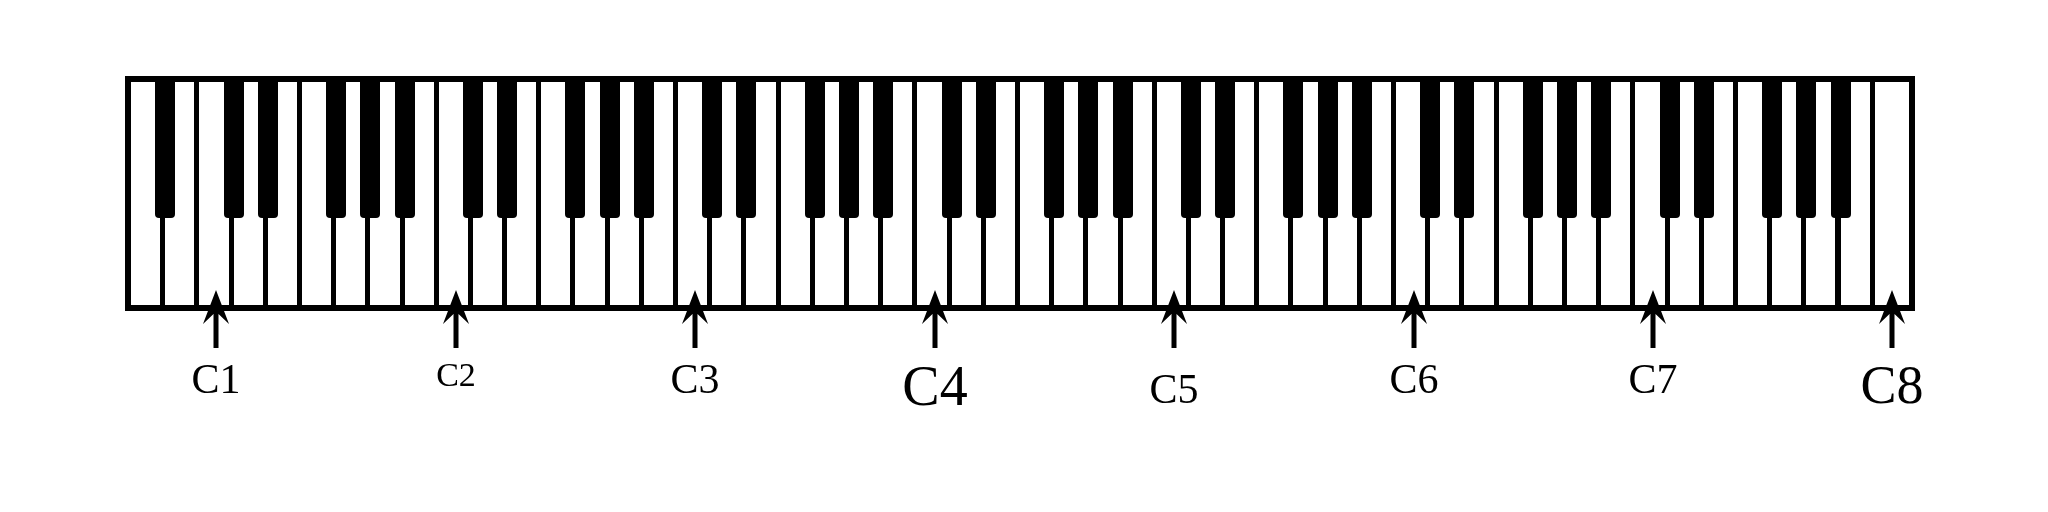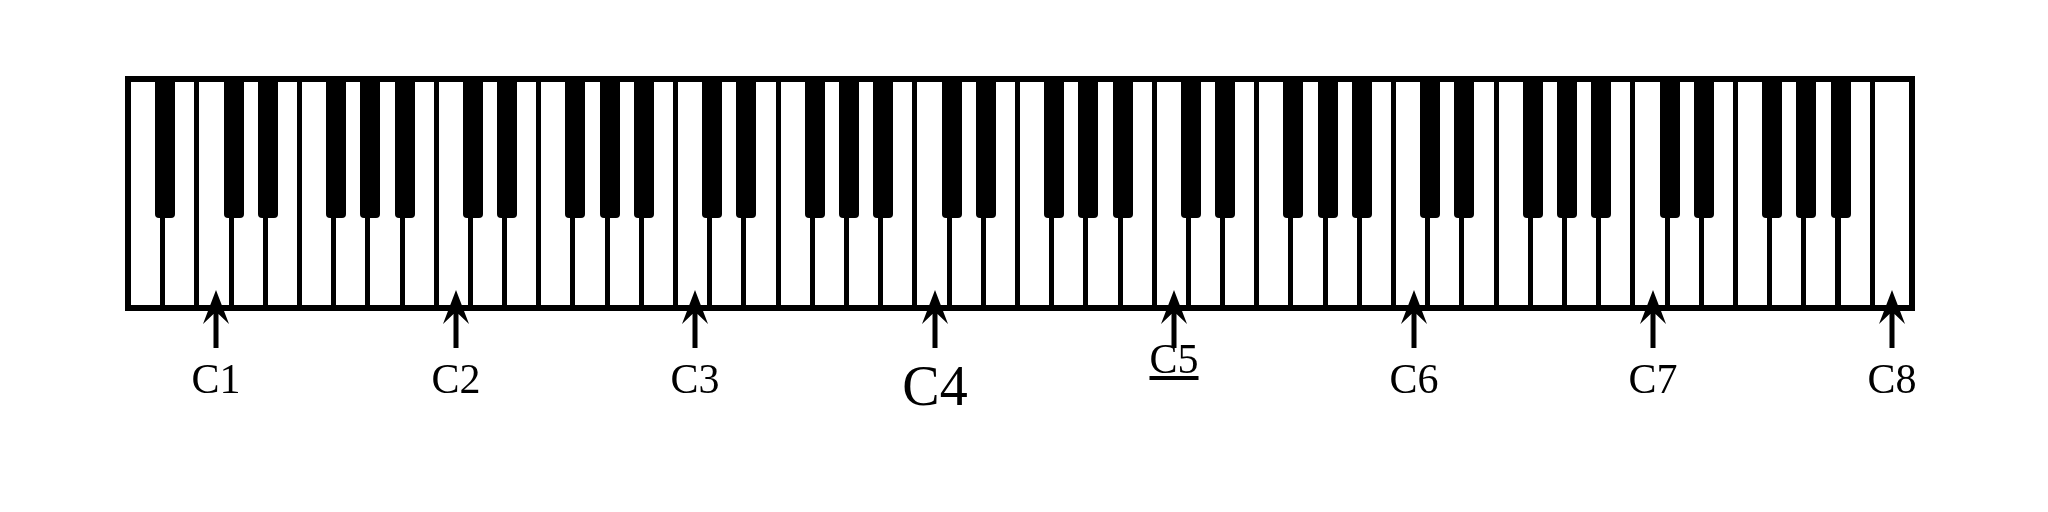--- a/index.html
+++ b/index.html
@@ -163,53 +163,53 @@
       <div class="marker">
         <svg class="arrow-svg" width="34" height="58" viewBox="0 0 34 58" style="left: 199px; top: 290px;">
           <path d="M 17 0 L 30 34 L 19.5 24 L 19.5 58 L 14.5 58 L 14.5 24 L 4 34 Z" fill="#000000"></path>
         </svg>
         <div class="clabel" style="left: 216px; top: 358px; font-size: 42px;">C1</div>
       </div>
       <div class="marker">
         <svg class="arrow-svg" width="34" height="58" viewBox="0 0 34 58" style="left: 439px; top: 290px;">
           <path d="M 17 0 L 30 34 L 19.5 24 L 19.5 58 L 14.5 58 L 14.5 24 L 4 34 Z" fill="#000000"></path>
         </svg>
-        <div class="clabel" style="left: 456px; top: 358px; font-size: 42px;">C2</div>
+        <div class="clabel" style="left: 456px; top: 358px; font-size: 34px;">C2</div>
       </div>
       <div class="marker">
         <svg class="arrow-svg" width="34" height="58" viewBox="0 0 34 58" style="left: 678px; top: 290px;">
           <path d="M 17 0 L 30 34 L 19.5 24 L 19.5 58 L 14.5 58 L 14.5 24 L 4 34 Z" fill="#000000"></path>
         </svg>
         <div class="clabel" style="left: 695px; top: 358px; font-size: 42px;">C3</div>
       </div>
       <div class="marker">
         <svg class="arrow-svg" width="34" height="58" viewBox="0 0 34 58" style="left: 918px; top: 290px;">
           <path d="M 17 0 L 30 34 L 19.5 24 L 19.5 58 L 14.5 58 L 14.5 24 L 4 34 Z" fill="#000000"></path>
         </svg>
         <div class="clabel" style="left: 935px; top: 358px; font-size: 56px;">C4</div>
       </div>
       <div class="marker">
         <svg class="arrow-svg" width="34" height="58" viewBox="0 0 34 58" style="left: 1157px; top: 290px;">
           <path d="M 17 0 L 30 34 L 19.5 24 L 19.5 58 L 14.5 58 L 14.5 24 L 4 34 Z" fill="#000000"></path>
         </svg>
-        <div class="clabel" style="left: 1174px; top: 338px; font-size: 42px; text-decoration: underline;">C5</div>
+        <div class="clabel" style="left: 1174px; top: 368px; font-size: 42px;">C5</div>
       </div>
       <div class="marker">
         <svg class="arrow-svg" width="34" height="58" viewBox="0 0 34 58" style="left: 1397px; top: 290px;">
           <path d="M 17 0 L 30 34 L 19.5 24 L 19.5 58 L 14.5 58 L 14.5 24 L 4 34 Z" fill="#000000"></path>
         </svg>
         <div class="clabel" style="left: 1414px; top: 358px; font-size: 42px;">C6</div>
       </div>
       <div class="marker">
         <svg class="arrow-svg" width="34" height="58" viewBox="0 0 34 58" style="left: 1636px; top: 290px;">
           <path d="M 17 0 L 30 34 L 19.5 24 L 19.5 58 L 14.5 58 L 14.5 24 L 4 34 Z" fill="#000000"></path>
         </svg>
         <div class="clabel" style="left: 1653px; top: 358px; font-size: 42px;">C7</div>
       </div>
       <div class="marker">
         <svg class="arrow-svg" width="34" height="58" viewBox="0 0 34 58" style="left: 1875px; top: 290px;">
           <path d="M 17 0 L 30 34 L 19.5 24 L 19.5 58 L 14.5 58 L 14.5 24 L 4 34 Z" fill="#000000"></path>
         </svg>
-        <div class="clabel" style="left: 1892px; top: 358px; font-size: 42px;">C8</div>
+        <div class="clabel" style="left: 1892px; top: 358px; font-size: 54px;">C8</div>
       </div>
     </div>
 
 </div>
 
 </body></html>

